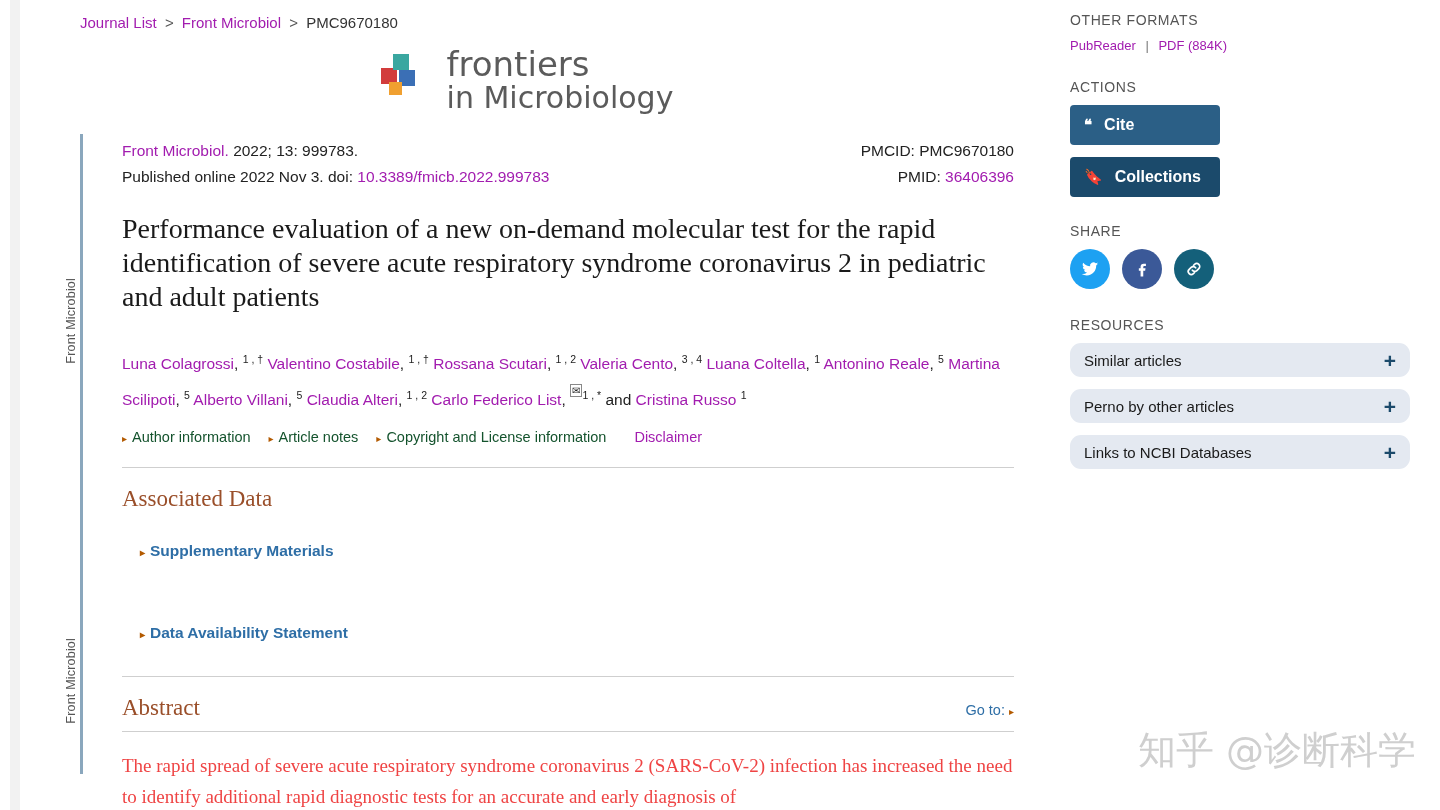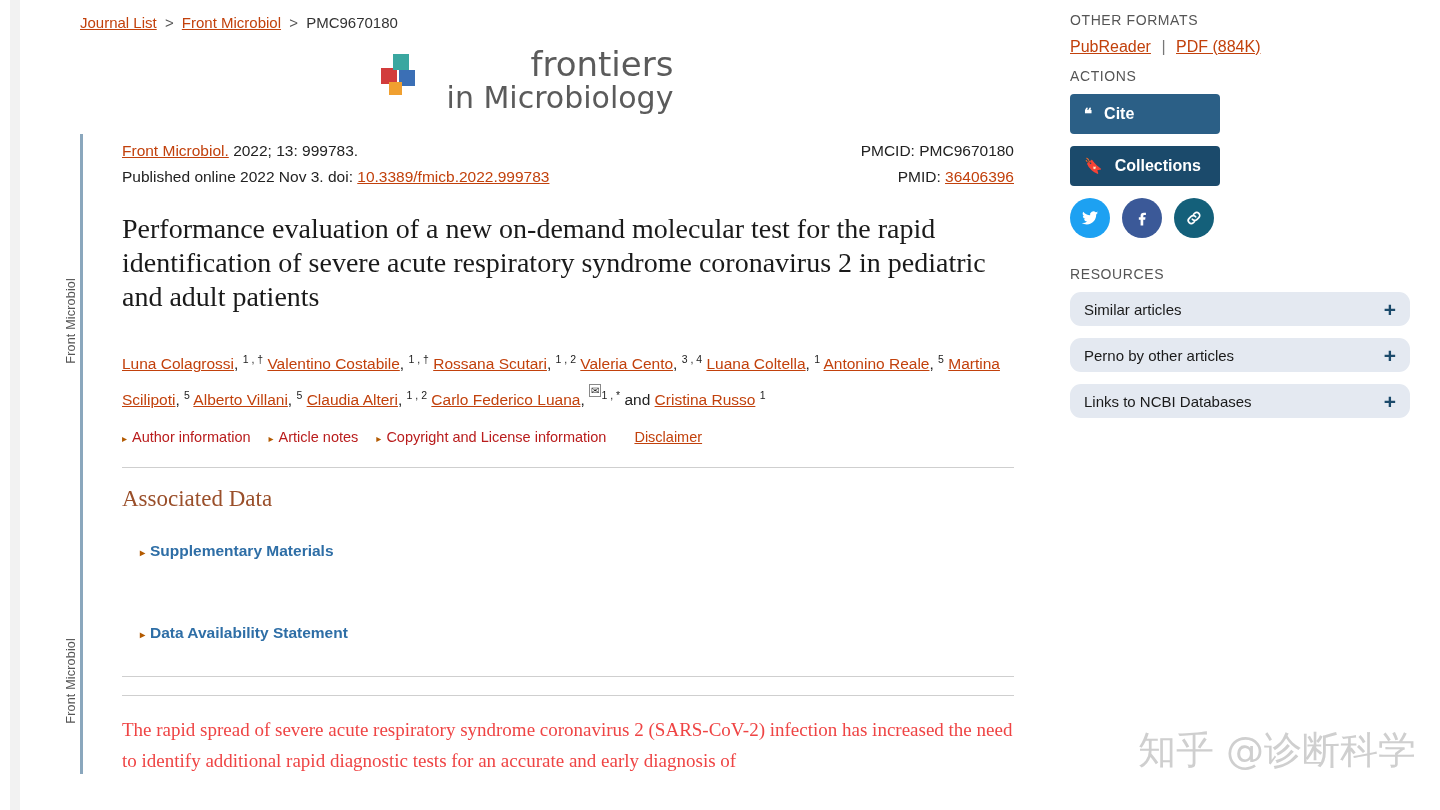--- a/index.html
+++ b/index.html
@@ -10,22 +10,21 @@
   body {
     width: 1440px;
     height: 810px;
     font-family: "Liberation Sans", sans-serif;
     font-size: 15px;
     color: #212121;
     position: relative;
     overflow: hidden;
   }
   a, .link {
-    color: #c2410c;
-    text-decoration: underline;
+    color: #a21caf;
     cursor: pointer;
   }
   .page {
     display: flex;
     width: 1440px;
     height: 810px;
   }
   
   .left-strip {
     width: 80px;
@@ -62,21 +61,21 @@
   }
   .journal-logo {
     text-align: center;
     margin: 12px 0 20px 0;
     height: 72px;
     position: relative;
   }
   .logo-wrap {
     display: inline-block;
     position: relative;
-    text-align: right;
+    text-align: left;
   }
   .logo-mark {
     position: absolute;
     left: -68px;
     top: 2px;
     width: 56px;
     height: 56px;
   }
   .logo-l1 {
     font-size: 34px;
@@ -158,21 +157,21 @@
     align-items: center;
     gap: 4px;
     flex-wrap: wrap;
   }
   .tri {
     color: #b35a00;
     font-size: 10px;
     margin-right: 5px;
   }
   .meta-item { margin-right: 14px; cursor: pointer; }
-  .meta-item .txt { color: #b91c1c; }
+  .meta-item .txt { color: #14532d; }
   .disclaimer { margin-left: 10px; }
 
   hr.sec {
     border: none;
     border-top: 1px solid #cfcfcf;
     margin: 22px 0 18px 0;
   }
   h2.sec-head {
     font-family: "Liberation Serif", serif;
     font-size: 23px;
@@ -222,22 +221,22 @@
     box-sizing: border-box;
   }
   .side-head {
     font-size: 14px;
     letter-spacing: .6px;
     color: #555;
     text-transform: uppercase;
     margin: 4px 0 10px 0;
   }
   .formats-line {
-    font-size: 16px;
-    margin-bottom: 12px;
+    font-size: 13px;
+    margin-bottom: 26px;
   }
   .formats-line .bar { color: #777; margin: 0 6px; }
   .btn {
     display: flex;
     align-items: center;
     gap: 12px;
     width: 150px;
     height: 40px;
     box-sizing: border-box;
     padding: 0 14px;
@@ -366,21 +365,21 @@
       <div class="authors">
         <span class="link">Luna Colagrossi</span><span>,</span> <sup>1 , †</sup>
         <span class="link">Valentino Costabile</span><span>,</span> <sup>1 , †</sup>
         <span class="link">Rossana Scutari</span><span>,</span> <sup>1 , 2</sup>
         <span class="link">Valeria Cento</span><span>,</span> <sup>3 , 4</sup>
         <span class="link">Luana Coltella</span><span>,</span> <sup>1</sup>
         <span class="link">Antonino Reale</span><span>,</span> <sup>5</sup>
         <span class="link">Martina Scilipoti</span><span>,</span> <sup>5</sup>
         <span class="link">Alberto Villani</span><span>,</span> <sup>5</sup>
         <span class="link">Claudia Alteri</span><span>,</span> <sup>1 , 2</sup>
-        <span class="link">Carlo Federico Luana</span><span>,</span> <sup><span class="env">✉</span></sup><sup>1 , *</sup>
+        <span class="link">Carlo Federico List</span><span>,</span> <sup><span class="env">✉</span></sup><sup>1 , *</sup>
         <span>and</span>
         <span class="link">Cristina Russo</span> <sup>1</sup>
       </div>
 
       <div class="meta-links">
         <span class="meta-item"><span class="tri">▸</span><span class="txt">Author information</span></span>
         <span class="meta-item"><span class="tri">▸</span><span class="txt">Article notes</span></span>
         <span class="meta-item"><span class="tri">▸</span><span class="txt">Copyright and License information</span></span>
         <span class="link disclaimer">Disclaimer</span>
       </div>
@@ -392,20 +391,24 @@
       <div class="collapse-row">
         <span class="tri">▸</span><span>Supplementary Materials</span>
       </div>
       <div style="height:40px"></div>
       <div class="collapse-row">
         <span class="tri">▸</span><span>Data Availability Statement</span>
       </div>
 
       <hr class="sec">
 
+      <div class="abs-head-row">
+        <h2 class="sec-head" style="margin-bottom:4px">Abstract</h2>
+        <span class="goto"><span>Go to:</span><span class="tri">▸</span></span>
+      </div>
       <hr class="abs-rule">
 
       <p class="abs-text">The rapid spread of severe acute respiratory syndrome coronavirus 2 (SARS-CoV-2) infection has increased the need to identify additional rapid diagnostic tests for an accurate and early diagnosis of</p>
     </div>
   </div>
 
   <div class="sidebar">
 
     <div class="side-head">OTHER FORMATS</div>
     <div class="formats-line">
@@ -417,20 +420,21 @@
     <div class="side-head">ACTIONS</div>
     <button class="btn btn-cite">
       <span class="gi">❝</span>
       <span>Cite</span>
     </button>
     <button class="btn btn-coll">
       <span class="gi">🔖</span>
       <span>Collections</span>
     </button>
 
+    <div class="side-head" style="margin-top:26px">SHARE</div>
     <div class="share-row">
       <div class="circ c-tw">
         <svg width="20" height="20" viewBox="0 0 24 24" aria-hidden="true">
             <path fill="#ffffff" d="M22 5.8c-.7.3-1.5.5-2.3.6.8-.5 1.4-1.3 1.7-2.2-.8.5-1.6.8-2.5 1a4 4 0 0 0-6.8 3.6A11.3 11.3 0 0 1 3.9 4.6a4 4 0 0 0 1.2 5.3c-.6 0-1.2-.2-1.8-.5a4 4 0 0 0 3.2 3.9c-.6.2-1.2.2-1.8.1a4 4 0 0 0 3.7 2.8A8 8 0 0 1 2 17.9a11.3 11.3 0 0 0 6.1 1.8c7.3 0 11.3-6.1 11.3-11.3v-.5c.8-.6 1.4-1.3 1.9-2.1z"></path>
           </svg>
       </div>
       <div class="circ c-fb">
         <svg width="20" height="20" viewBox="0 0 24 24" aria-hidden="true">
             <path fill="#ffffff" d="M14.5 8.5h2.2V5.7h-2.6c-2.5 0-3.8 1.4-3.8 3.7v1.8H8.2v2.9h2.1V21h3.2v-6.9h2.3l.4-2.9h-2.7V9.8c0-.9.3-1.3 1-1.3z"></path>
           </svg>

